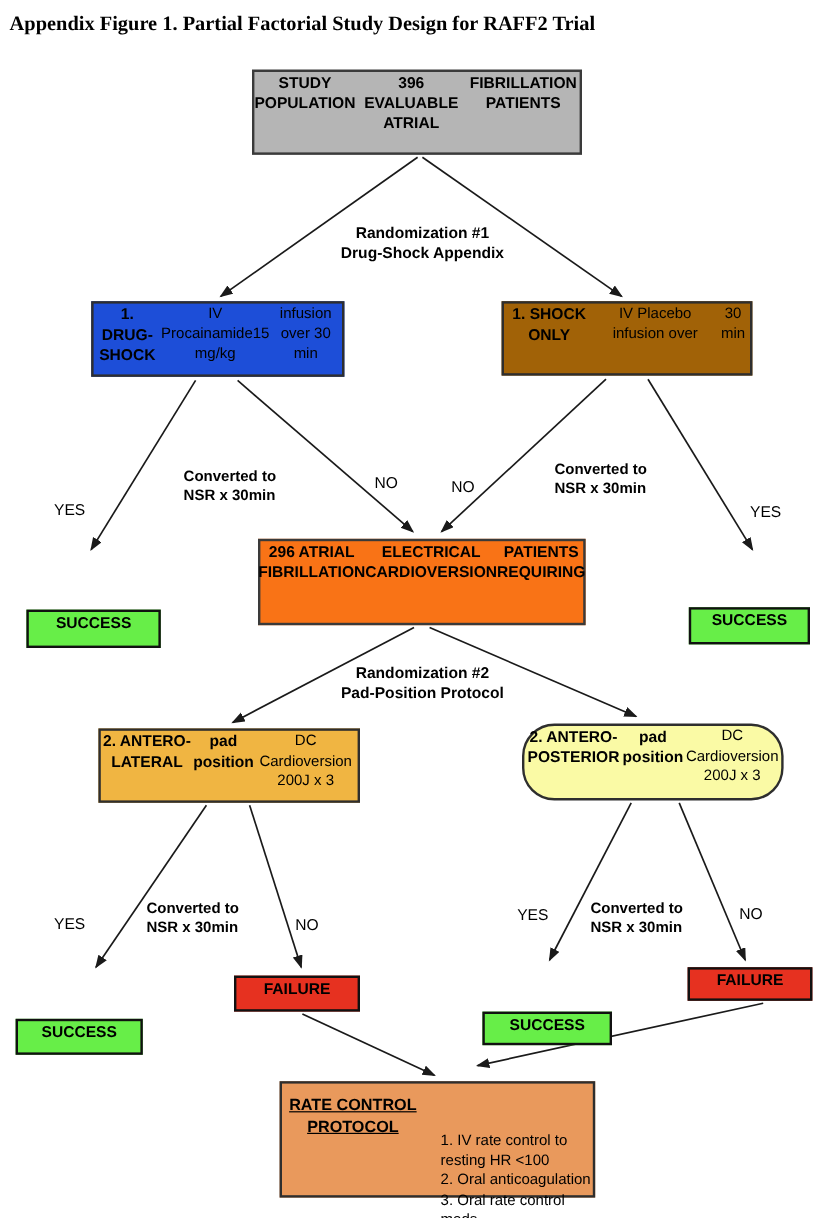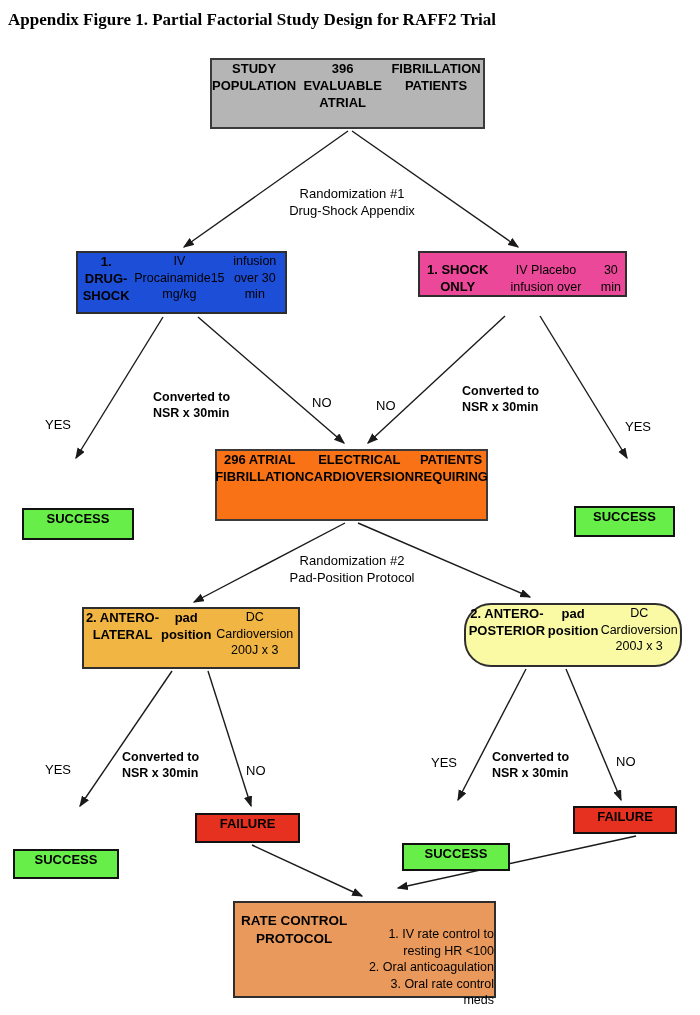--- a/index.html
+++ b/index.html
@@ -19,25 +19,25 @@
   }
   .box .hd { font-weight:bold; font-size:13px; }
   .gray  { background:#b5b5b5; font-weight:bold; font-size:13px; border-color:#3a3a3a; }
   .blue  { background:#45ace0; }
   .magenta { background:#e263e2; }
   .orange { background:#f0b542; }
   .lyellow { background:#fafaa5; }
   .green { background:#67ee48; font-weight:bold; font-size:13px; border-color:#111;margin-top:36px; }
   .red   { background:#e63120; font-weight:bold; font-size:13px; border-color:#111; }
   .ratebox { background:#e9995c; justify-content:flex-start; padding-top:9px; }
-  .ratebox .hd { font-size:13.5px; }
-  .ratebox .items { text-align:right; padding-left:14px; margin-top:14px; }
+  .ratebox .hd { font-size:13.5px;text-decoration:underline; }
+  .ratebox .items { text-align:left; padding-left:14px; margin-top:30px; }
   .lbl { position:absolute; font-size:13px; white-space:nowrap; }
   .lbl.b { font-weight:bold; font-size:12.5px; line-height:1.3; }
-  .rand { position:absolute; width:200px; text-align:center; font-weight:normal; font-size:13px; line-height:1.3; }
+  .rand { position:absolute; width:200px; text-align:center; font-weight:bold; font-size:13px; line-height:1.3; }
   svg.arrows { position:absolute; left:0; top:0; pointer-events:none; }
   svg.arrows line { stroke:#1a1a1a; stroke-width:1.4; }
 </style>
 </head>
 <body>
 
 <div id="page">
 
   <div id="title">Appendix Figure 1. Partial Factorial Study Design for RAFF2 Trial</div>
 
@@ -73,21 +73,21 @@
     <div>Randomization #1</div>
     <div>Drug-Shock Appendix</div>
   </div>
 
   <div class="box blue" style="left: 76px; top: 251px; width: 211px; height: 63px; background-color: #1d4ed8;">
     <div class="hd">1. DRUG-SHOCK</div>
     <div>IV Procainamide15 mg/kg</div>
     <div>infusion over 30 min</div>
   </div>
 
-  <div class="box magenta" style="left: 418px; top: 251px; width: 209px; height: 46px; background-color: #ec4899; align-items: flex-end;">
+  <div class="box magenta" style="left: 418px; top: 251px; width: 209px; height: 62px; background-color: #a16207;">
     <div class="hd">1. SHOCK ONLY</div>
     <div>IV Placebo infusion over</div>
     <div>30 min</div>
   </div>
 
   <div class="lbl" style="left:45px; top:417px;">YES</div>
   <div class="lbl b" style="left:153px; top:389px;">
     <div>Converted to</div>
     <div>NSR x 30min</div>
   </div>
@@ -115,21 +115,21 @@
   <div class="rand" style="left:252px; top:553px;">
     <div>Randomization #2</div>
     <div>Pad-Position Protocol</div>
   </div>
 
   <div class="box orange" style="left: 82px; top: 607px; width: 218px; height: 62px; background-color: rgb(240, 181, 66);">
     <div class="hd">2. ANTERO-LATERAL</div>
     <div class="hd">pad position</div>
     <div>DC Cardioversion 200J x 3</div>
   </div>
-  <div class="box lyellow" style="left: 464px; top: 603px; width: 218px; height: 64px; background-color: rgb(250, 250, 165); border-radius: 27px;">
+  <div class="box lyellow" style="left: 435px; top: 603px; width: 218px; height: 64px; background-color: rgb(250, 250, 165); border-radius: 27px;">
     <div class="hd">2. ANTERO-POSTERIOR</div>
     <div class="hd">pad position</div>
     <div>DC Cardioversion 200J x 3</div>
   </div>
 
   <div class="lbl" style="left:45px; top:762px;">YES</div>
   <div class="lbl b" style="left:122px; top:749px;">
     <div>Converted to</div>
     <div>NSR x 30min</div>
   </div>

